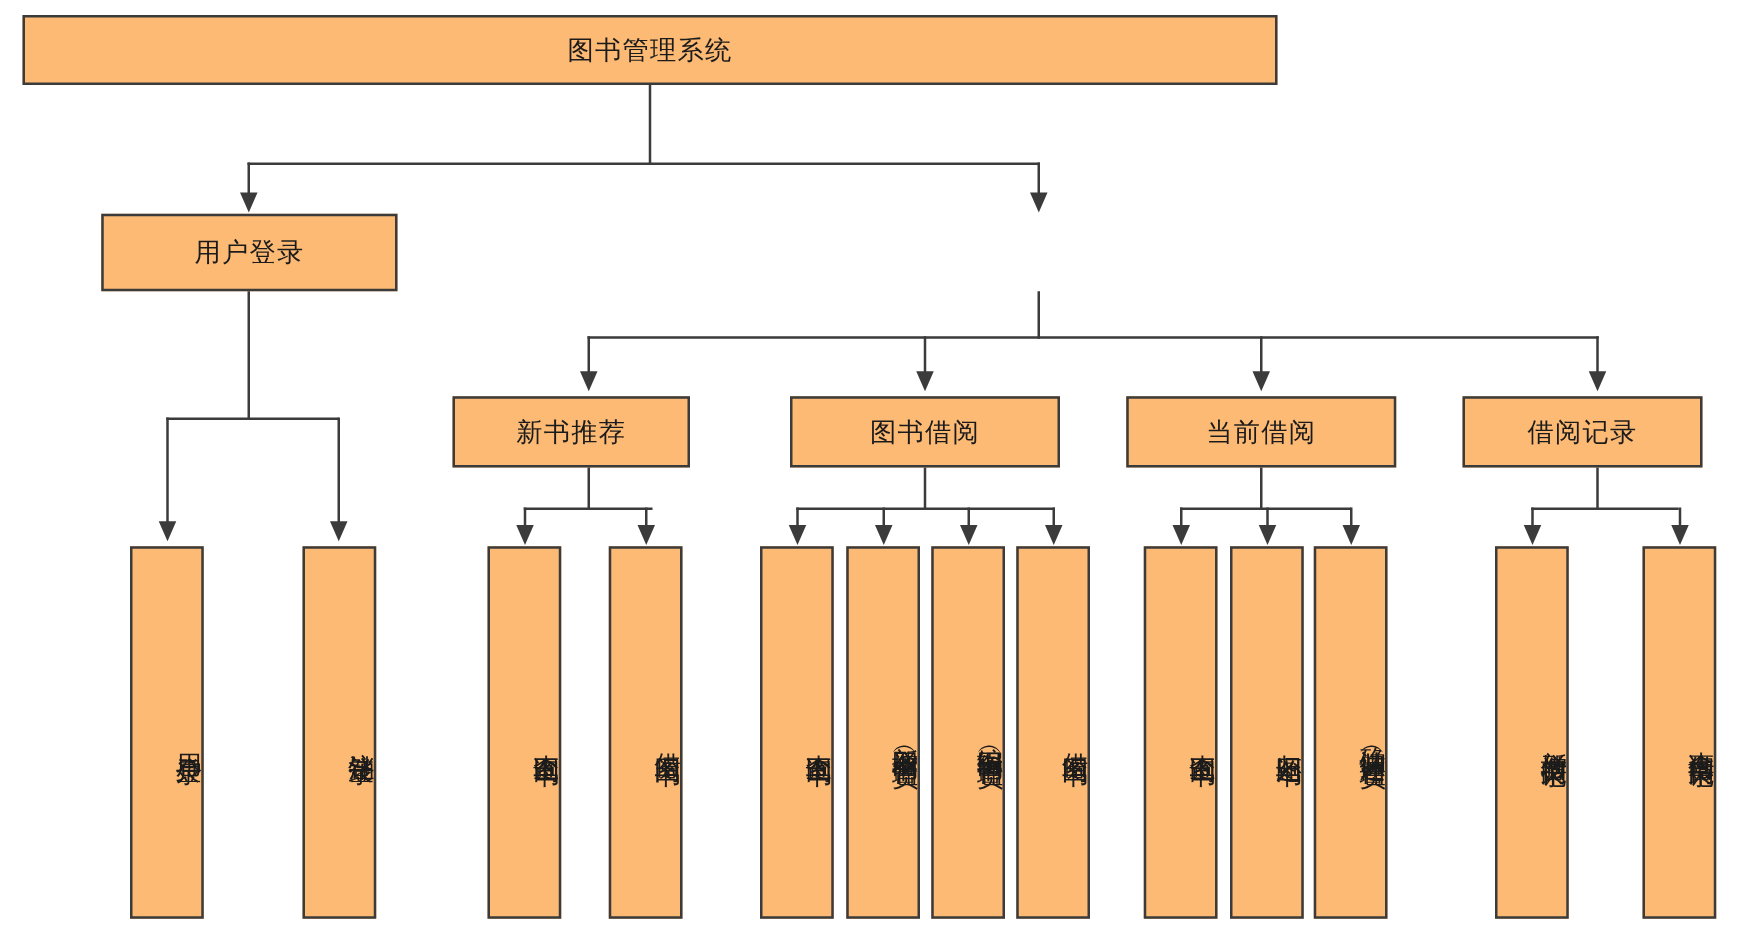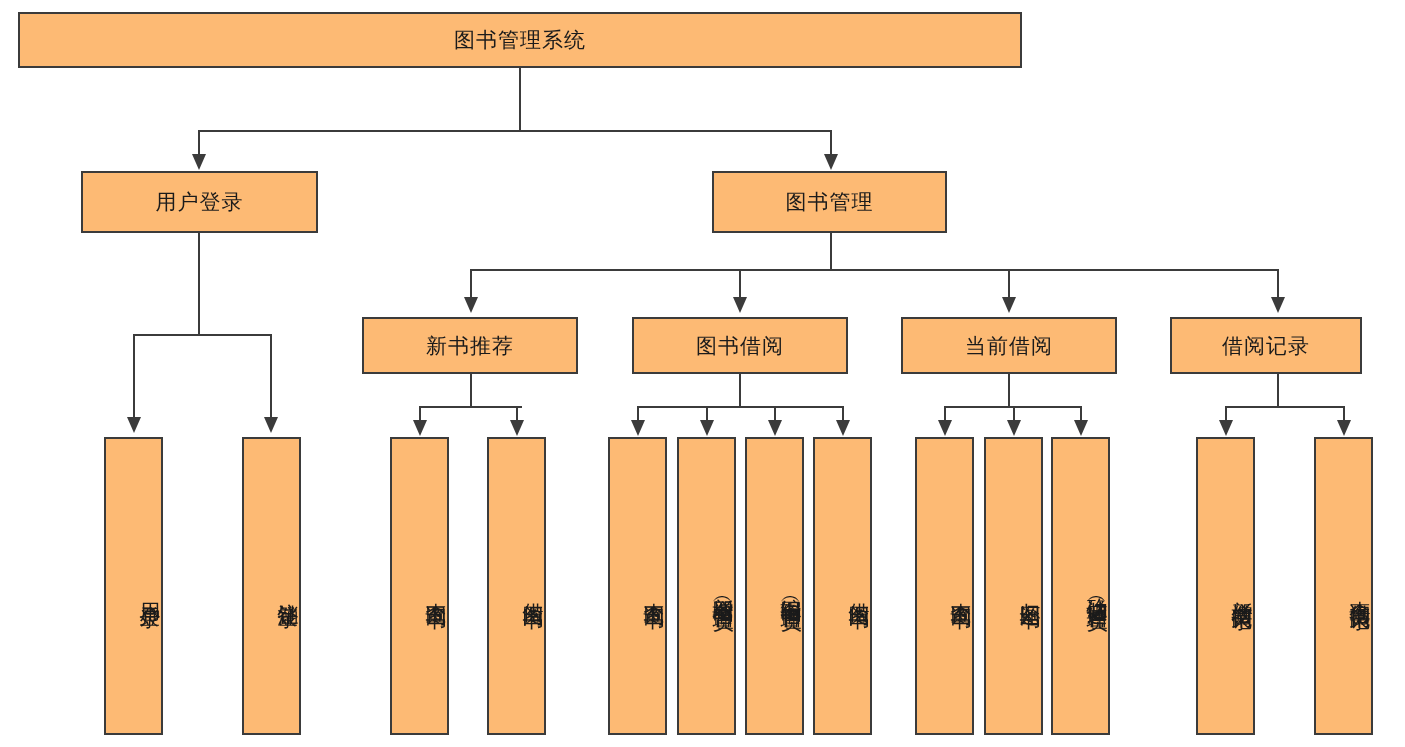--- a/index.html
+++ b/index.html
@@ -90,44 +90,41 @@
   <div class="ln vline" style="left:198px; top:130px; height:26px;"></div>
   <div class="arrow" style="left:192px; top:154px;"></div>
 
   <div class="ln vline" style="left:830px; top:130px; height:26px;"></div>
   <div class="arrow" style="left:824px; top:154px;"></div>
 
   <div class="node horiz" style="left:81px; top:171px; width:237px; height:62px;">
     <span class="txt">用户登录</span>
   </div>
 
-  <div class="node horiz" style="left:712px; top:171px; width:235px; height:62px;">
-    <span class="txt">图书管理</span>
-  </div>
 
   <div class="ln vline" style="left:198px; top:233px; height:103px;"></div>
   <div class="ln hline" style="left:133px; top:334px; width:138px;"></div>
   <div class="ln vline" style="left:133px; top:334px; height:85px;"></div>
   <div class="arrow" style="left:127px; top:417px;"></div>
   <div class="ln vline" style="left:270px; top:334px; height:85px;"></div>
   <div class="arrow" style="left:264px; top:417px;"></div>
 
   <div class="ln vline" style="left:830px; top:233px; height:38px;"></div>
   <div class="ln hline" style="left:470px; top:269px; width:809px;"></div>
 
   <div class="ln vline" style="left:470px; top:269px; height:30px;"></div>
   <div class="arrow" style="left:464px; top:297px;"></div>
   <div class="ln vline" style="left:739px; top:269px; height:30px;"></div>
   <div class="arrow" style="left:733px; top:297px;"></div>
   <div class="ln vline" style="left:1008px; top:269px; height:30px;"></div>
   <div class="arrow" style="left:1002px; top:297px;"></div>
   <div class="ln vline" style="left:1277px; top:269px; height:30px;"></div>
   <div class="arrow" style="left:1271px; top:297px;"></div>
 
-  <div class="node horiz" style="left:362px; top:317px; width:216px; height:57px;">
+  <div class="node horiz" style="left:362px; top:317px; width:190px; height:57px;">
     <span class="txt">新书推荐</span>
   </div>
   <div class="node horiz" style="left:632px; top:317px; width:216px; height:57px;">
     <span class="txt">图书借阅</span>
   </div>
   <div class="node horiz" style="left:901px; top:317px; width:216px; height:57px;">
     <span class="txt">当前借阅</span>
   </div>
   <div class="node horiz" style="left:1170px; top:317px; width:192px; height:57px;">
     <span class="txt">借阅记录</span>

